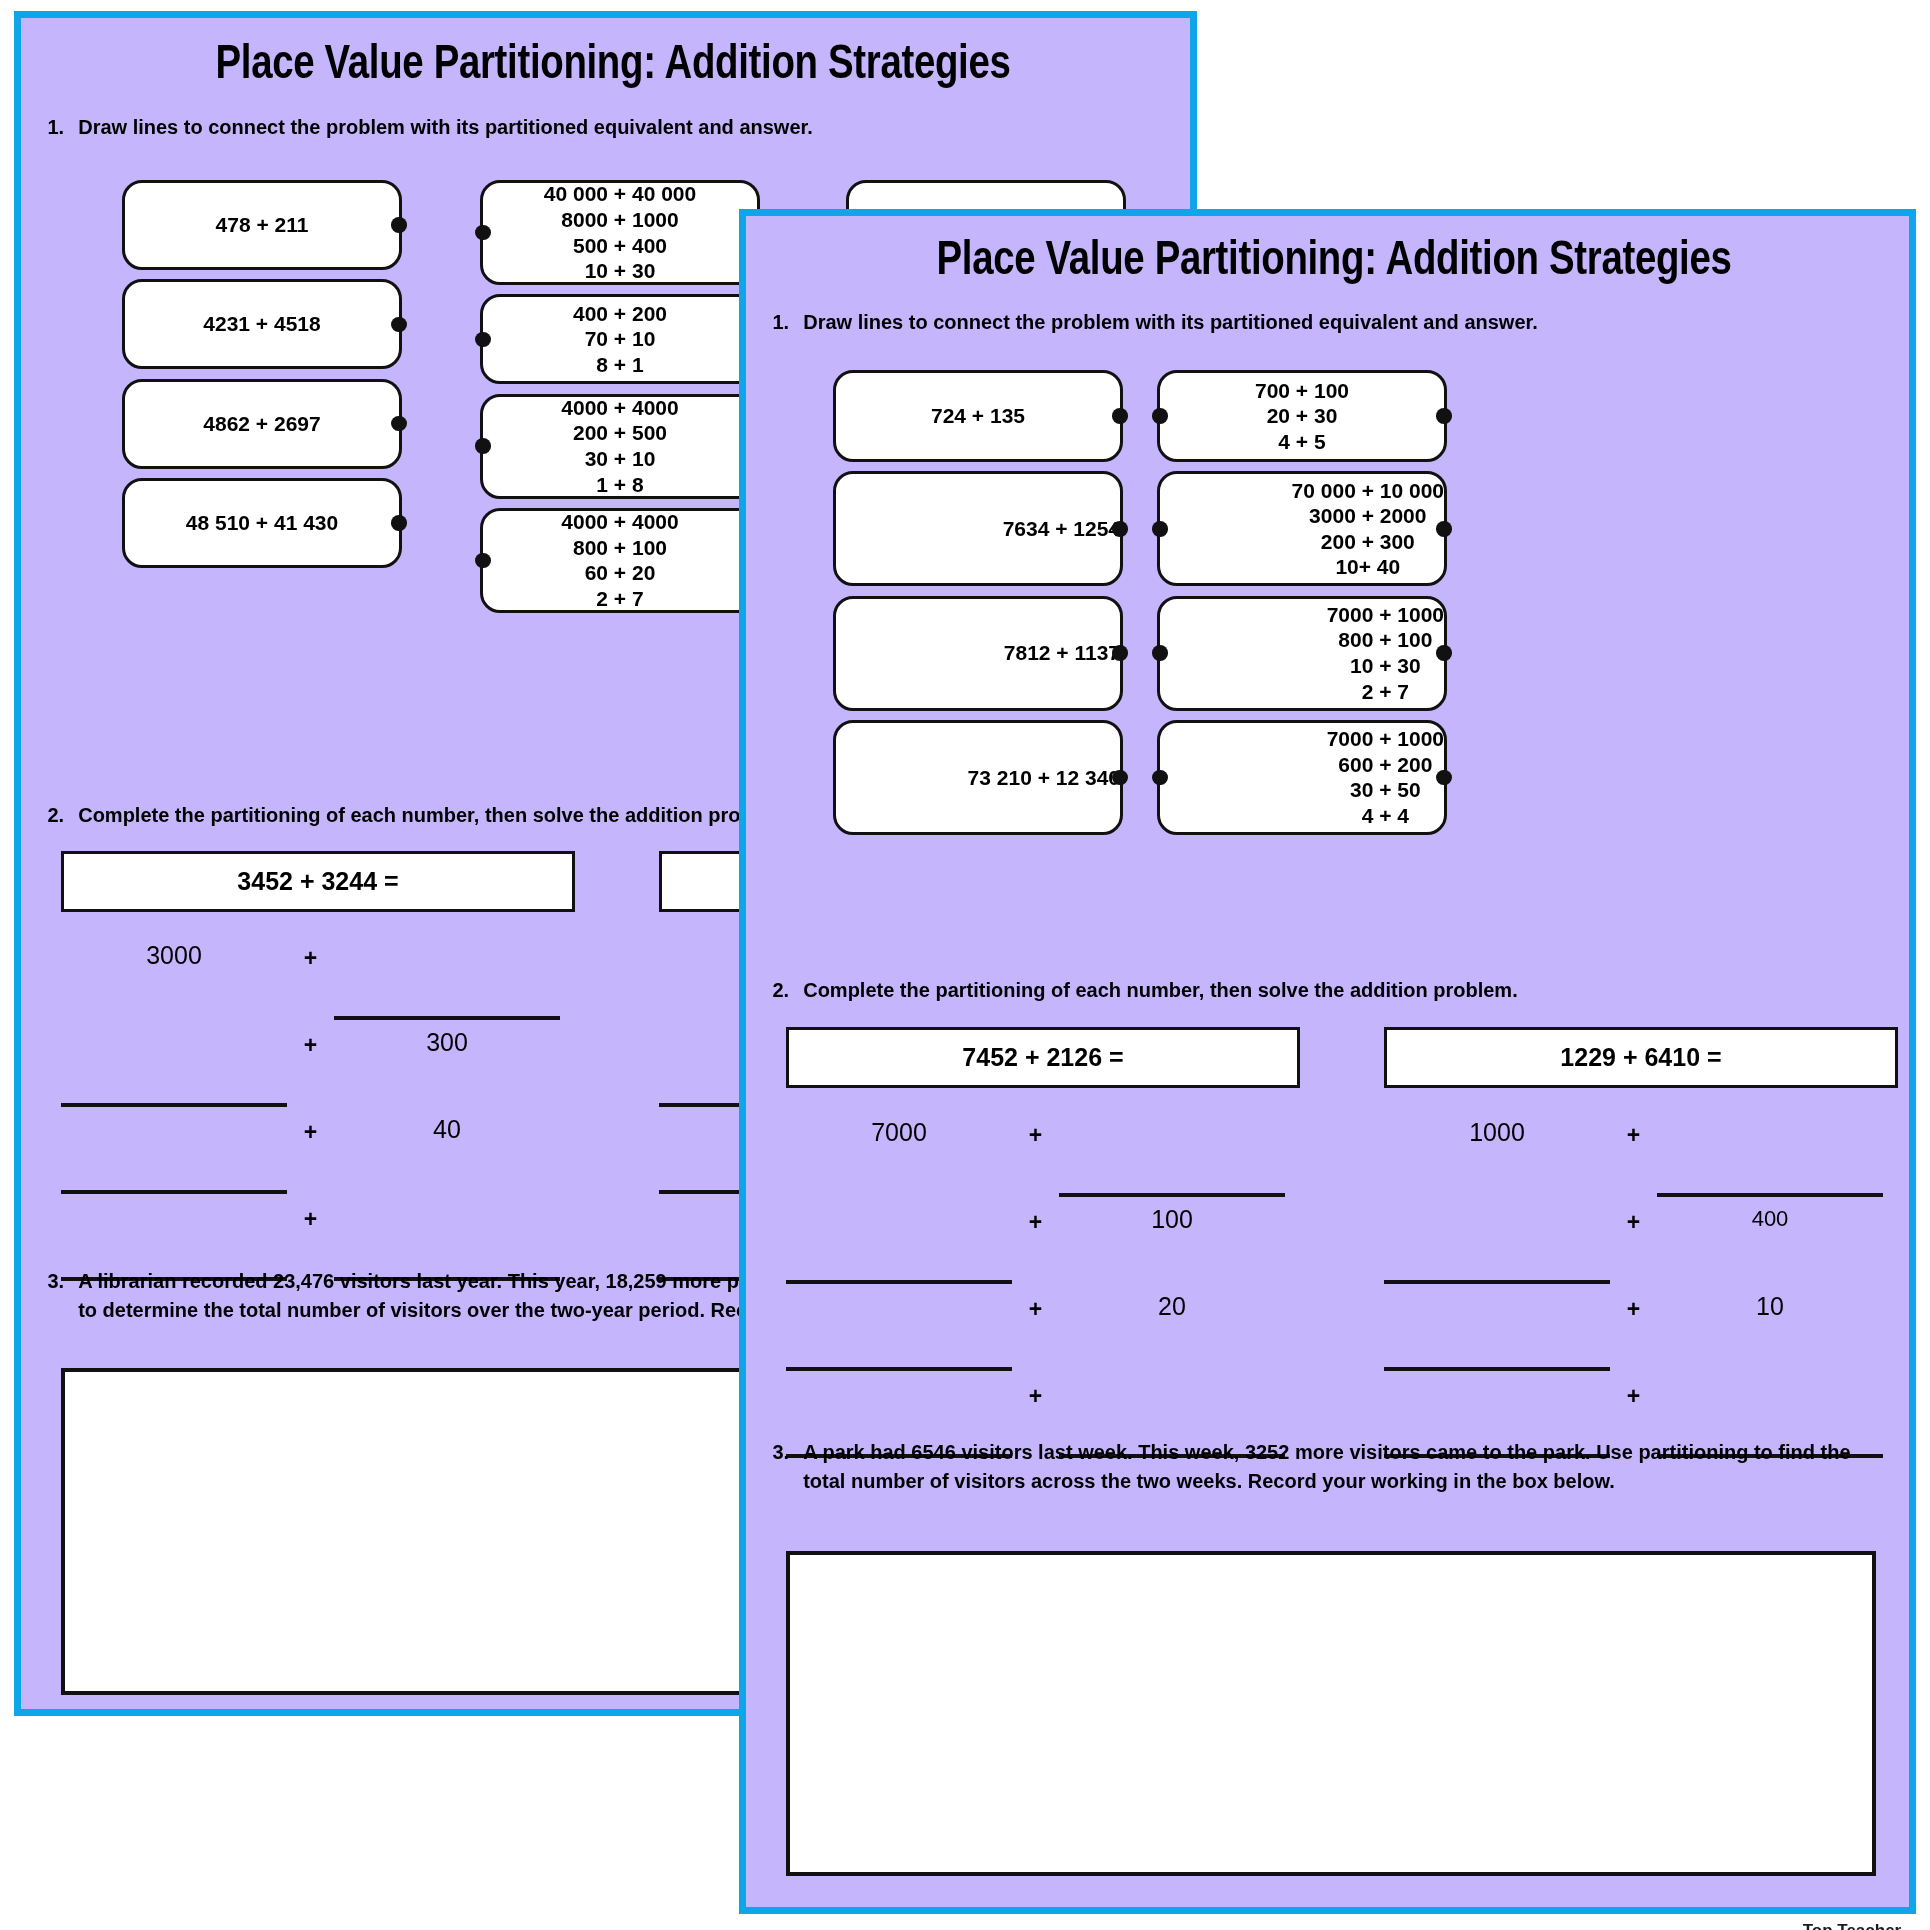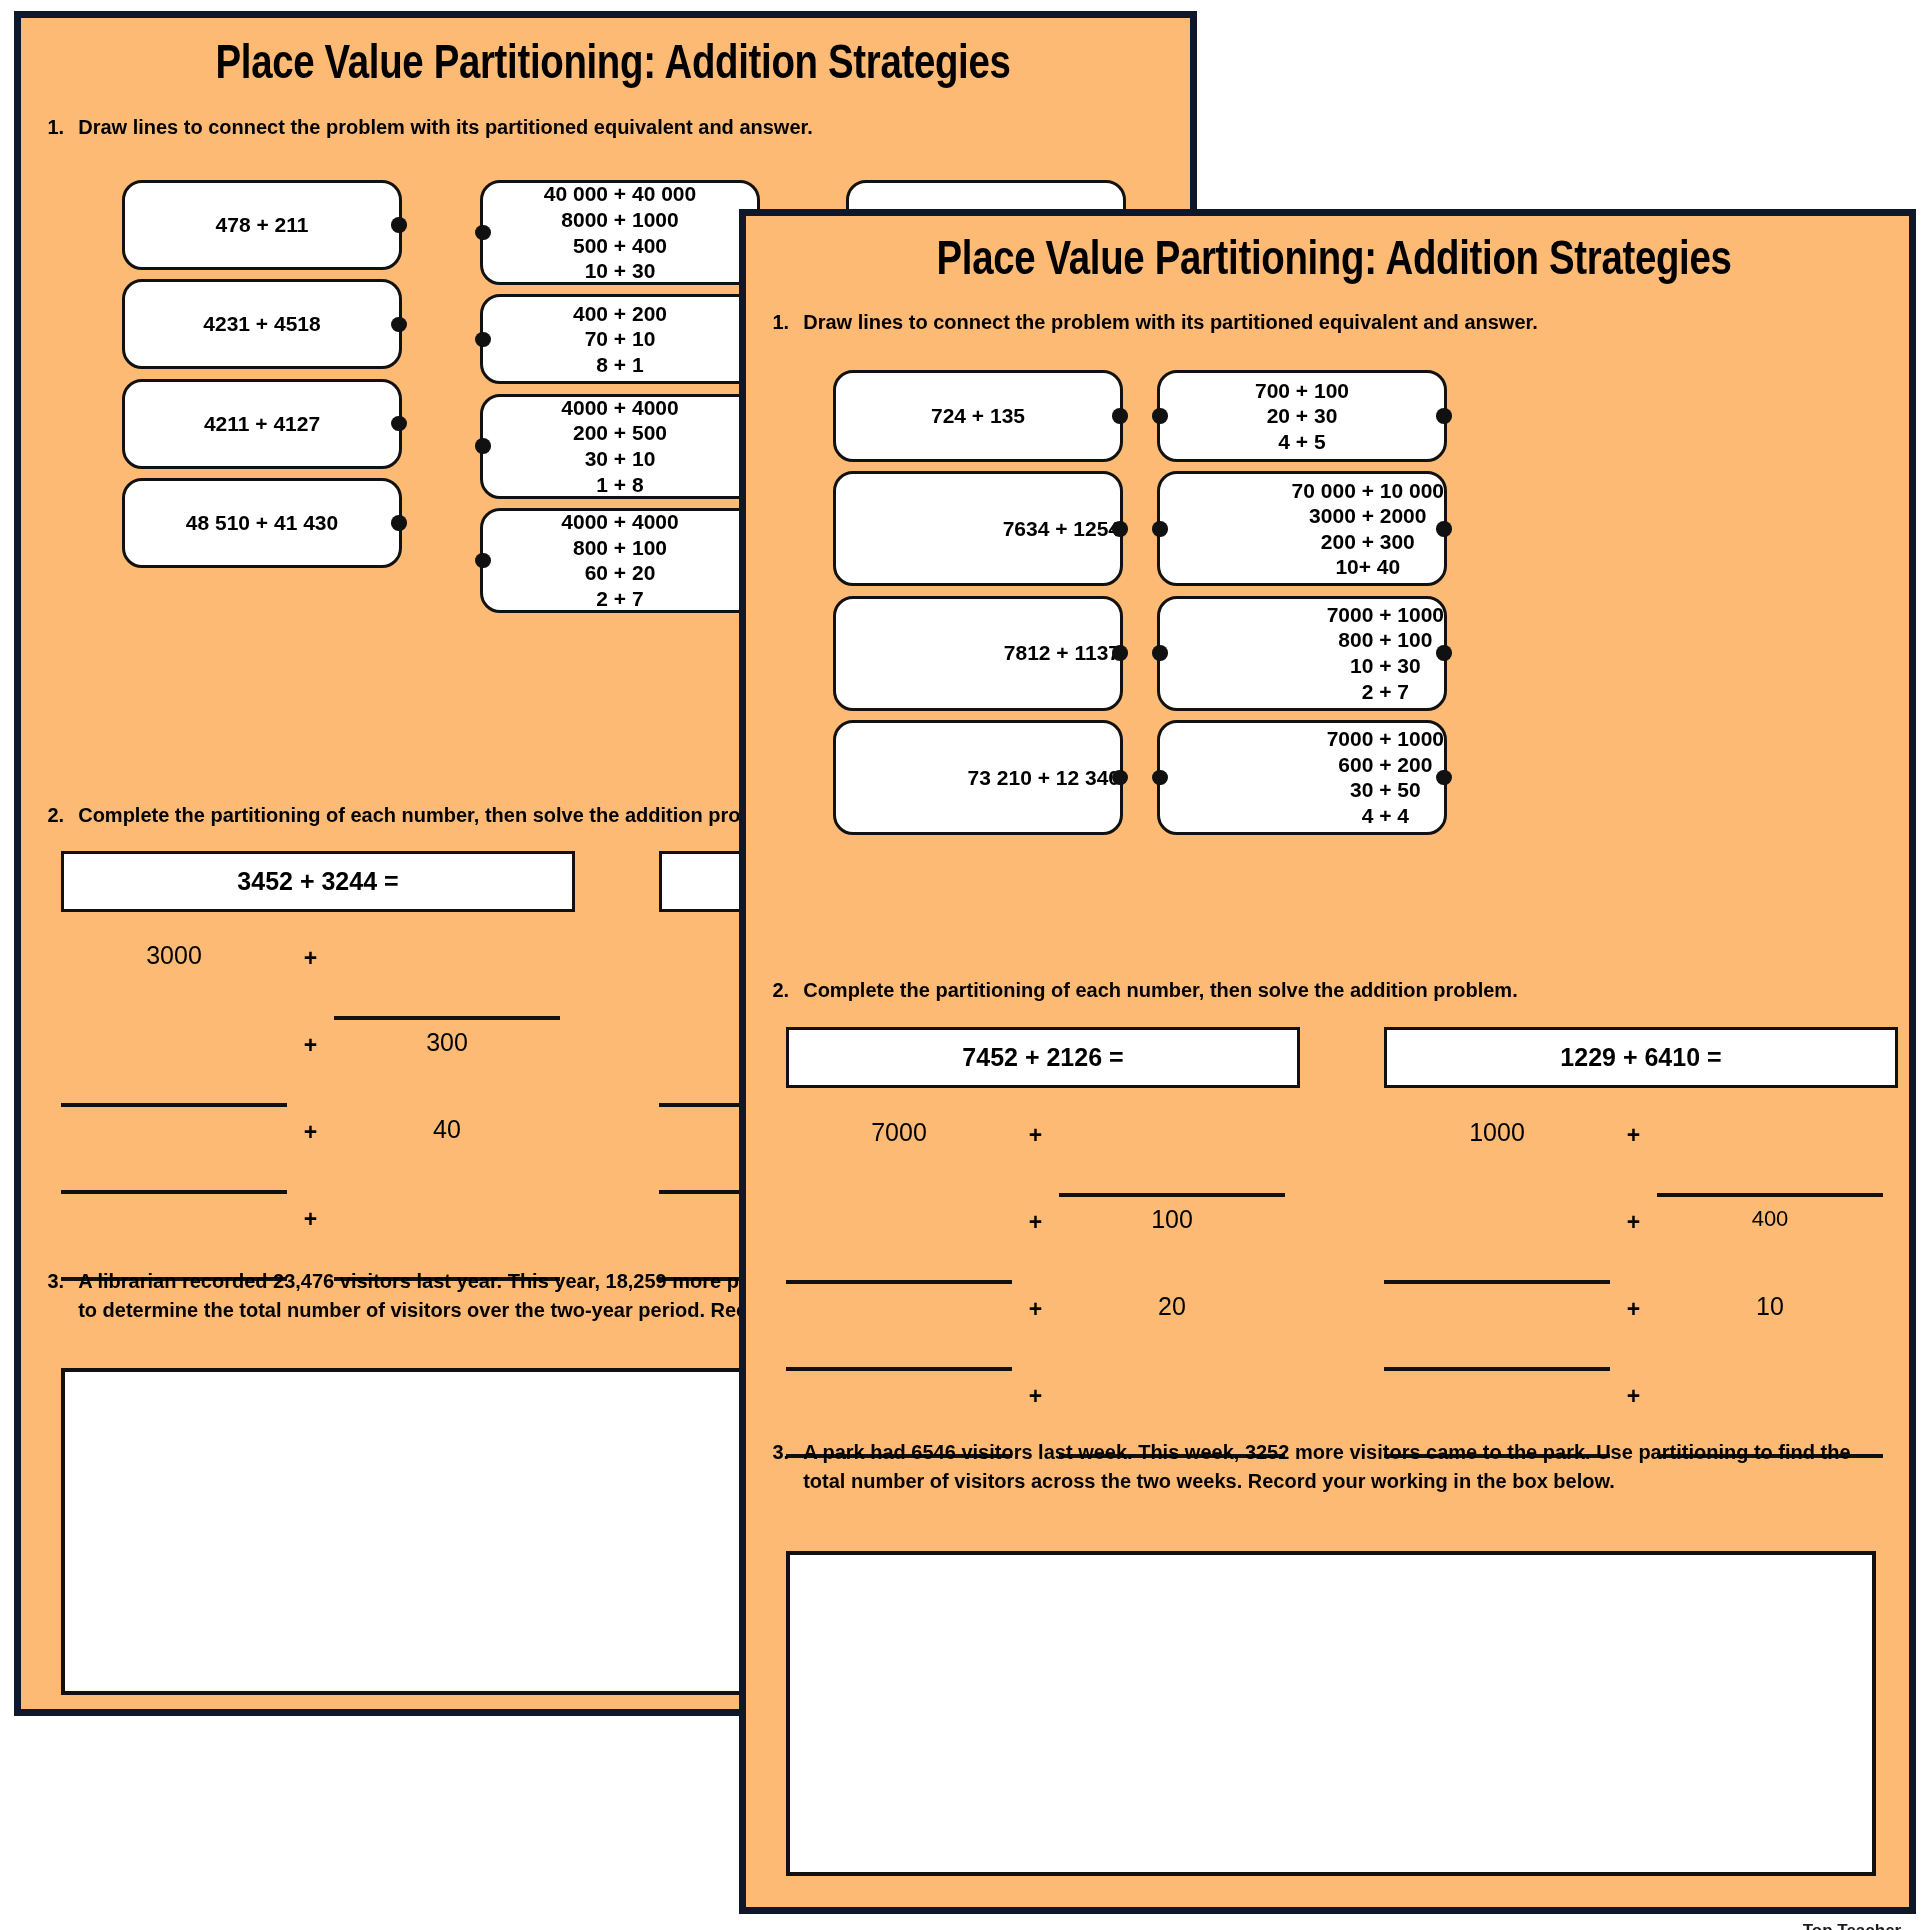--- a/index.html
+++ b/index.html
@@ -1,20 +1,20 @@
 <!DOCTYPE html>
 <html style="font-size:12.5px"><head>
 <meta charset="utf-8">
 <style>
   html,body{margin:0;padding:0;background:#ffffff;}
   body{width:1930px;height:1930px;position:relative;overflow:hidden;
        font-family:"Liberation Sans", sans-serif;color:#000;}
 
   
-  .sheet{position:absolute;background:#fdba74;border:7px solid #0f172a;box-sizing:border-box;}
+  .sheet{position:absolute;background:#c4b5fd;border:7px solid #0ea5e9;box-sizing:border-box;}
   .sheet-inner{position:absolute;inset:0;}
 
   .title{
     font-weight:bold;
     letter-spacing:-0.4px;
     text-align:center;
     font-family:"Liberation Sans", sans-serif;
     transform:scaleX(0.80);
     transform-origin:center center;
     white-space:nowrap;
@@ -115,21 +115,21 @@
     <div class="back-col-a">
       <div class="rbox back-box">
         <span>478 + 211</span>
         <span class="dot right"></span>
       </div>
       <div class="rbox back-box">
         <span>4231 + 4518</span>
         <span class="dot right"></span>
       </div>
       <div class="rbox back-box">
-        <span>4211 + 4127</span>
+        <span>4862 + 2697</span>
         <span class="dot right"></span>
       </div>
       <div class="rbox back-box">
         <span>48 510 + 41 430</span>
         <span class="dot right"></span>
       </div>
     </div>
 
     <div class="back-col-b">
       <div class="rbox back-box tall4" style="white-space:pre-line">

